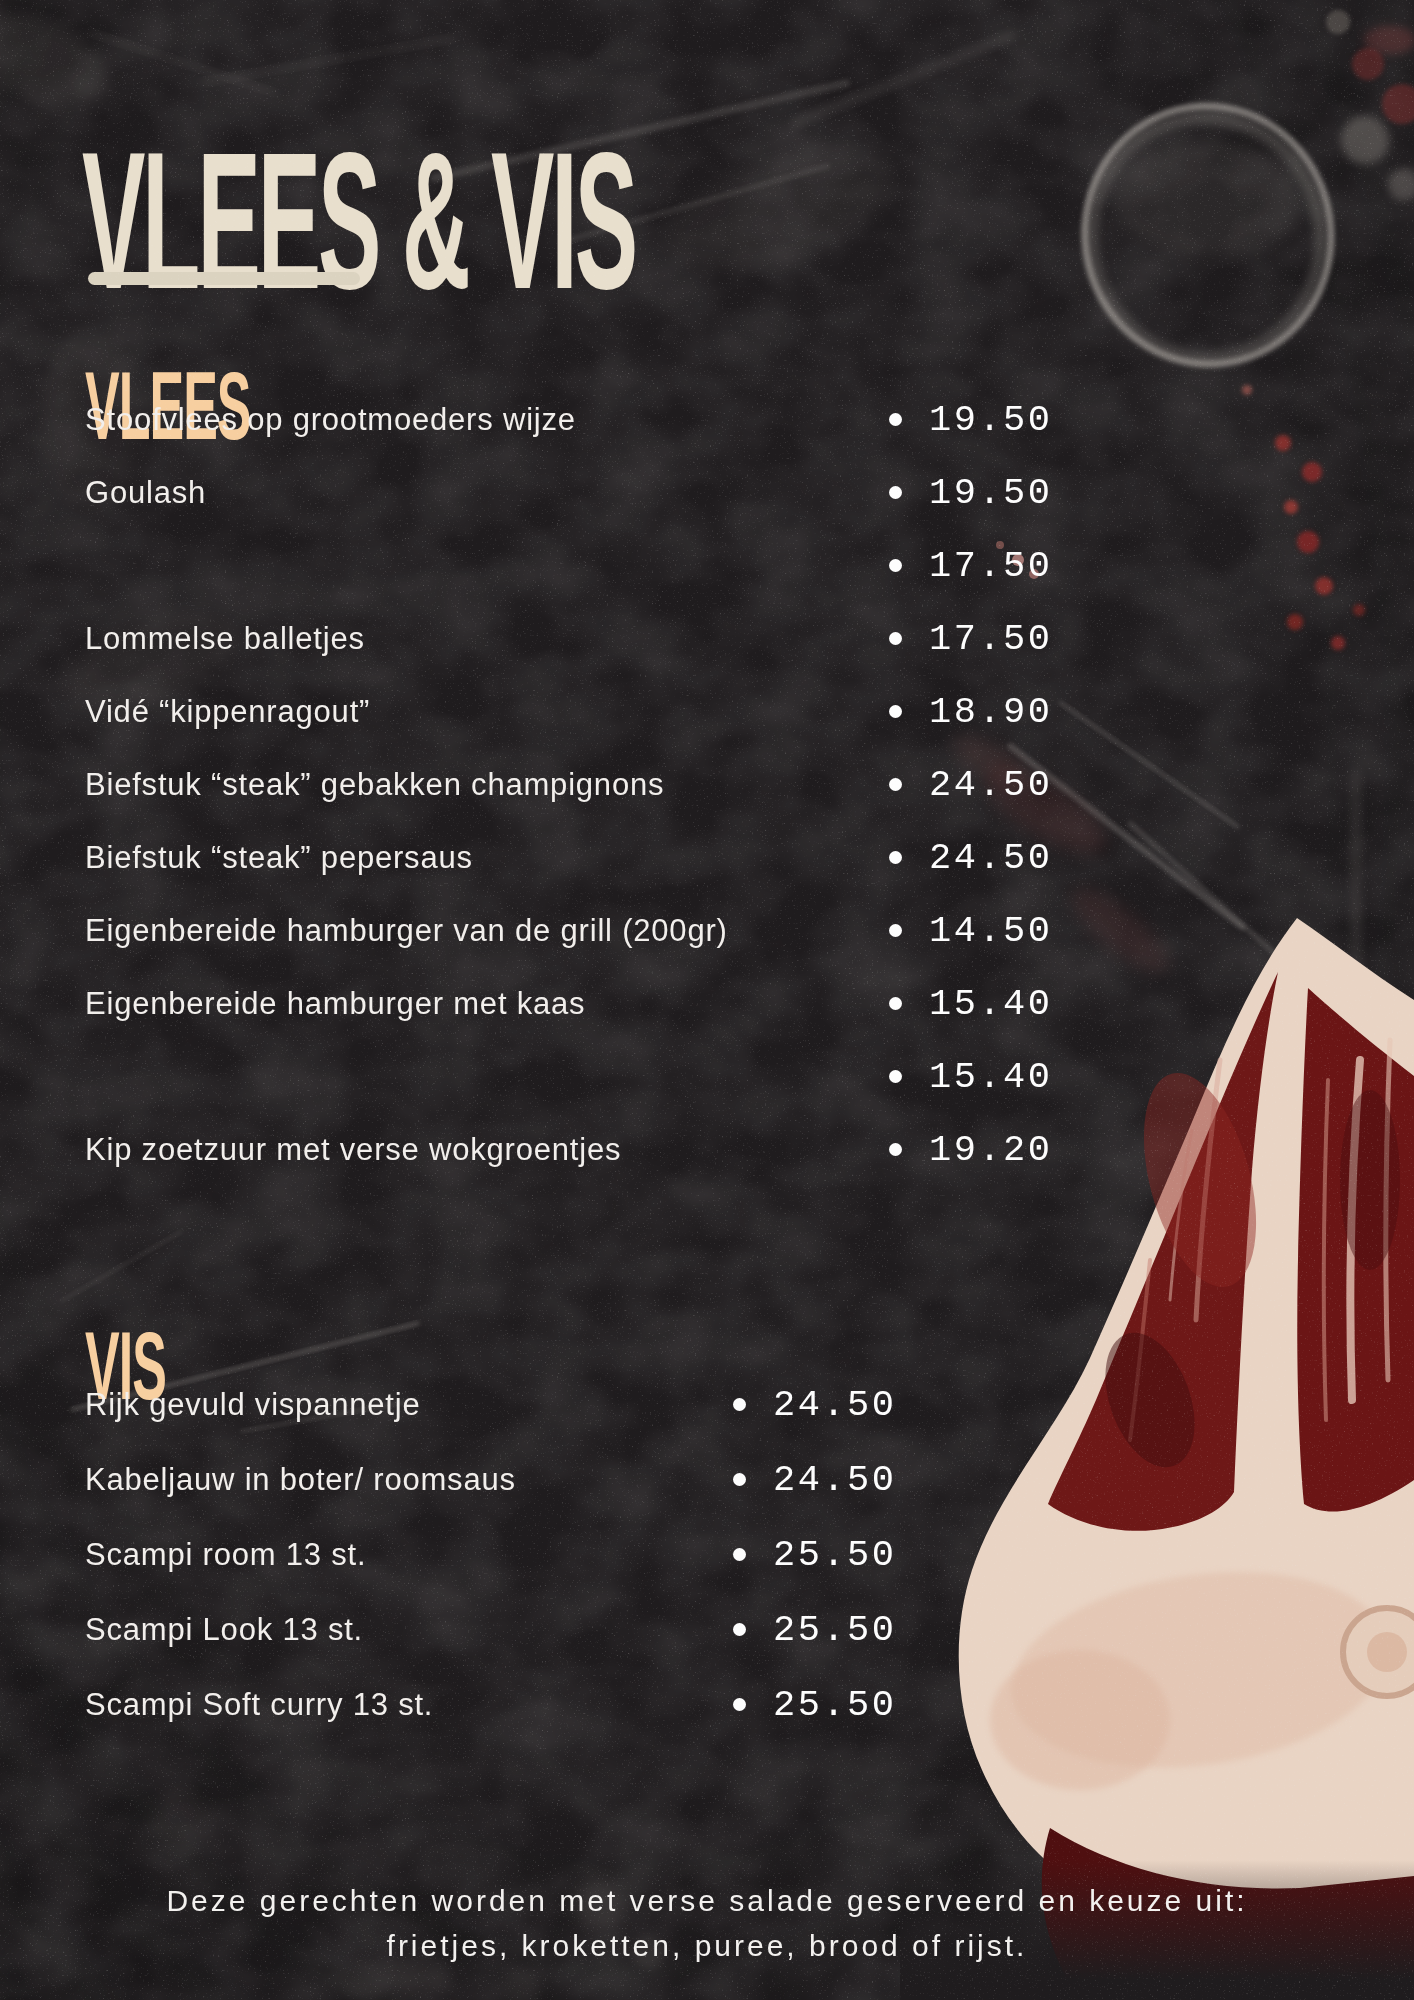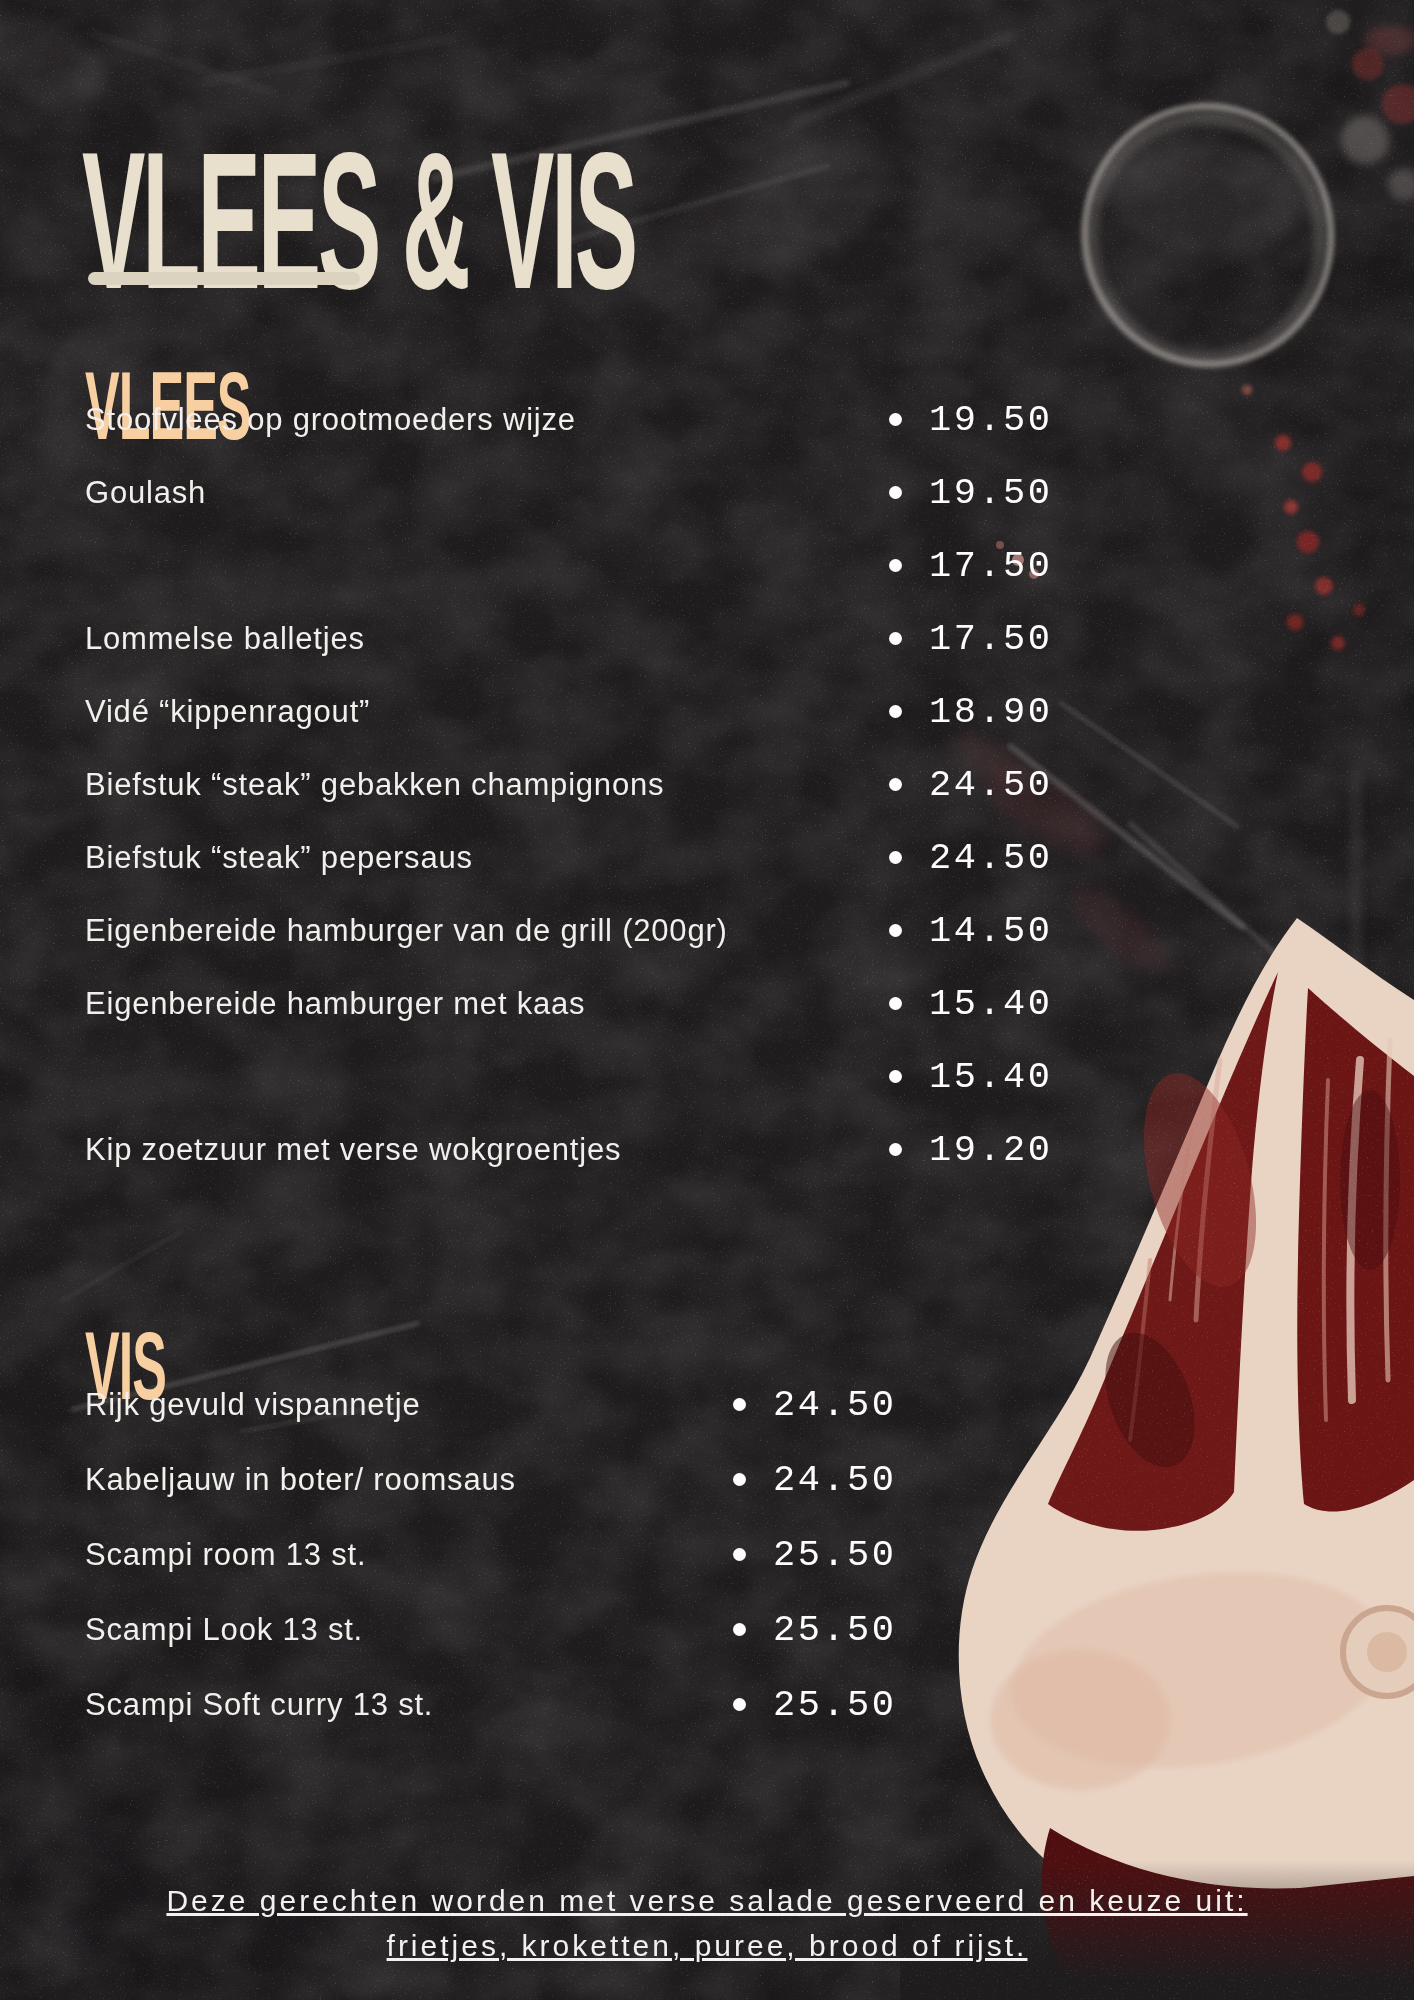--- a/index.html
+++ b/index.html
@@ -43,21 +43,21 @@
     font-size:31px;letter-spacing:0.8px;color:#f2efec;white-space:nowrap;
   }
   .price-wrap{position:absolute;top:50%;transform:translateY(-50%);display:flex;align-items:center;font-family:Liberation Mono, monospace;}
   #vlees-items .price-wrap{left:804px;}
   #vis-items .price-wrap{left:648px;}
   .bullet{width:13px;height:13px;border-radius:50%;background:#fdfdfd;margin-right:27px;flex:none;}
   .price{font-size:37px;letter-spacing:2.5px;color:#fdfdfd;white-space:nowrap;}
 
   .footer{
     position:absolute;left:0;right:0;top:1878px;text-align:center;
-    font-size:30px;letter-spacing:3px;color:#f3f1ef;line-height:1.5;text-decoration:underline;
+    font-size:30px;letter-spacing:3px;color:#f3f1ef;line-height:1.5;
   }
   .footer div{white-space:nowrap;}
 </style>
 </head>
 <body>
 
 <div id="vignette" class="layer"></div>
 <svg id="bg-decor" class="layer" width="1414" height="2000" viewBox="0 0 1414 2000">
   <defs>
     <filter id="f2" x="-50%" y="-50%" width="200%" height="200%">

